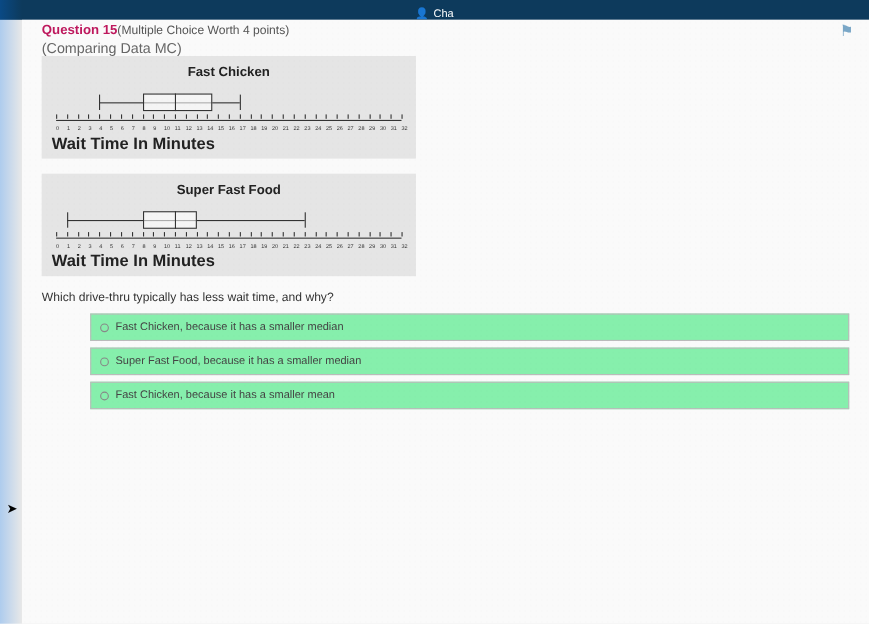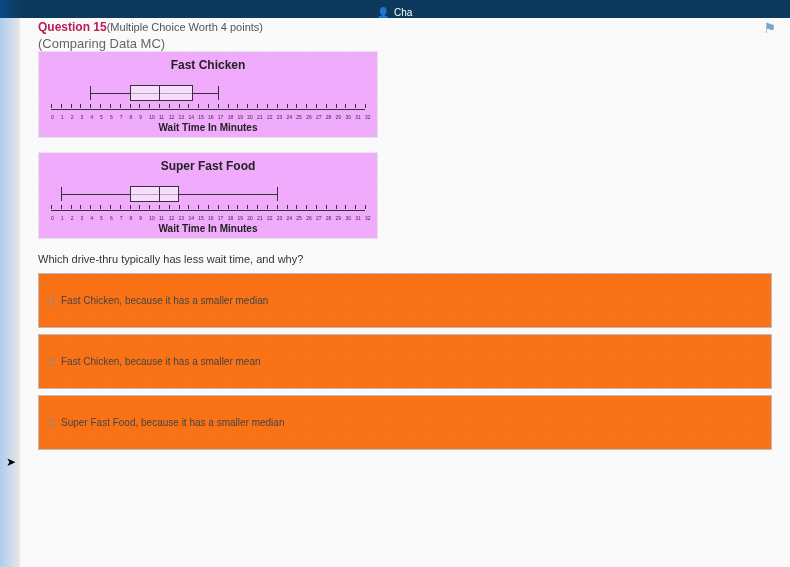--- a/index.html
+++ b/index.html
@@ -33,54 +33,55 @@
     background: #fafafa;
     padding: 2px 18px 0 18px;
     overflow: hidden;
   }
   .qhead { font-size: 11px; color: #555; }
   .qhead .qnum { font-weight: bold; color: #be185d; font-size: 12px; }
   .qsub { font-size: 13px; color: #666; margin-top: 2px; }
   .flag { position: absolute; right: 14px; top: 2px; color: #7aa7c7; font-size: 14px; }
   .prompt { font-size: 10px; color: #444; margin: 12px 0 10px; }
   .boxplot-card {
-    background: #f0abfc;
+    background: #e5e5e5;
     border: 1px solid #e5e5e5;
     width: 340px;
     padding: 6px 8px 4px;
     margin-bottom: 14px;
   }
   .bp-title { font-size: 12px; font-weight: bold; text-align: center; margin-bottom: 4px; color: #222; }
   .bp-area { position: relative; height: 44px; }
   .bp-axis { position: absolute; left: 4px; right: 4px; bottom: 10px; height: 1px; background: #333; }
   .bp-ticks { position: absolute; left: 4px; right: 4px; bottom: 0; display: flex; justify-content: space-between; }
   .bp-ticks span { 
     font-size: 5px; color: #333; position: relative; 
     text-align: center; width: 0;
   }
   .bp-ticks span::before {
     content: ""; position: absolute; left: 50%; top: -10px; width: 1px; height: 4px; background: #333;
   }
-  .bp-xlabel { font-size: 10px; font-weight: bold; text-align: center; margin-top: 2px; color: #222; }
+  .bp-xlabel { font-size: 15px; font-weight: bold; margin-top: 2px; color: #222; }
   .bp-shape { position: absolute; top: 6px; left: 4px; right: 4px; height: 22px; }
   .whisker-line { position: absolute; top: 50%; height: 1px; background: #333; }
   .whisker-cap { position: absolute; top: 20%; bottom: 20%; width: 1px; background: #333; }
   .box { position: absolute; top: 15%; bottom: 15%; border: 1px solid #333; background: rgba(255,255,255,0.6); }
   .median { position: absolute; top: 15%; bottom: 15%; width: 1px; background: #333; }
   .question-text { font-size: 11px; color: #333; margin: 12px 0 8px; }
   .answer {
     border: 1px solid #bbb;
-    background: #f97316;
-    padding: 21px 8px;
+    background: #86efac;
+    padding: 6px 8px;
     margin-bottom: 6px;
     font-size: 10px;
     color: #444;
     display: flex;
     align-items: center;
     gap: 6px;
+    margin-left: 44px;
   }
   .radio {
     width: 8px; height: 8px; border: 1px solid #888; border-radius: 50%; flex-shrink: 0;
   }
   .grain {
     position: absolute; inset: 0;
     background: radial-gradient(rgba(0,0,0,0.03) 1px, transparent 1px);
     background-size: 5px 5px;
     pointer-events: none;
     opacity: .25;
@@ -225,24 +226,24 @@
 
   <div class="question-text">Which drive-thru typically has less wait time, and why?</div>
 
   <div id="answers">
       <div class="answer">
         <div class="radio"></div>
         <span>Fast Chicken, because it has a smaller median</span>
       </div>
       <div class="answer">
         <div class="radio"></div>
-        <span>Fast Chicken, because it has a smaller mean</span>
+        <span>Super Fast Food, because it has a smaller median</span>
       </div>
       <div class="answer">
         <div class="radio"></div>
-        <span>Super Fast Food, because it has a smaller median</span>
+        <span>Fast Chicken, because it has a smaller mean</span>
       </div>
     </div>
 
   <div class="grain"></div>
 </div>
 
 <div class="cursor">➤</div>
 
 </body></html>

